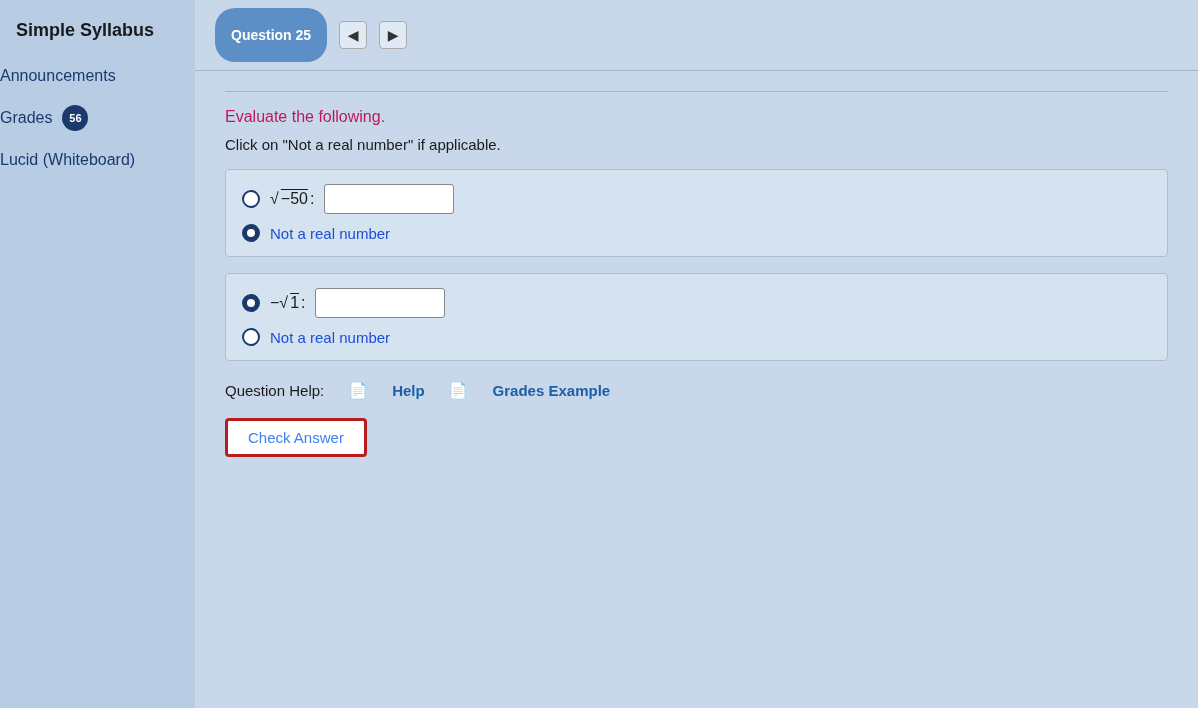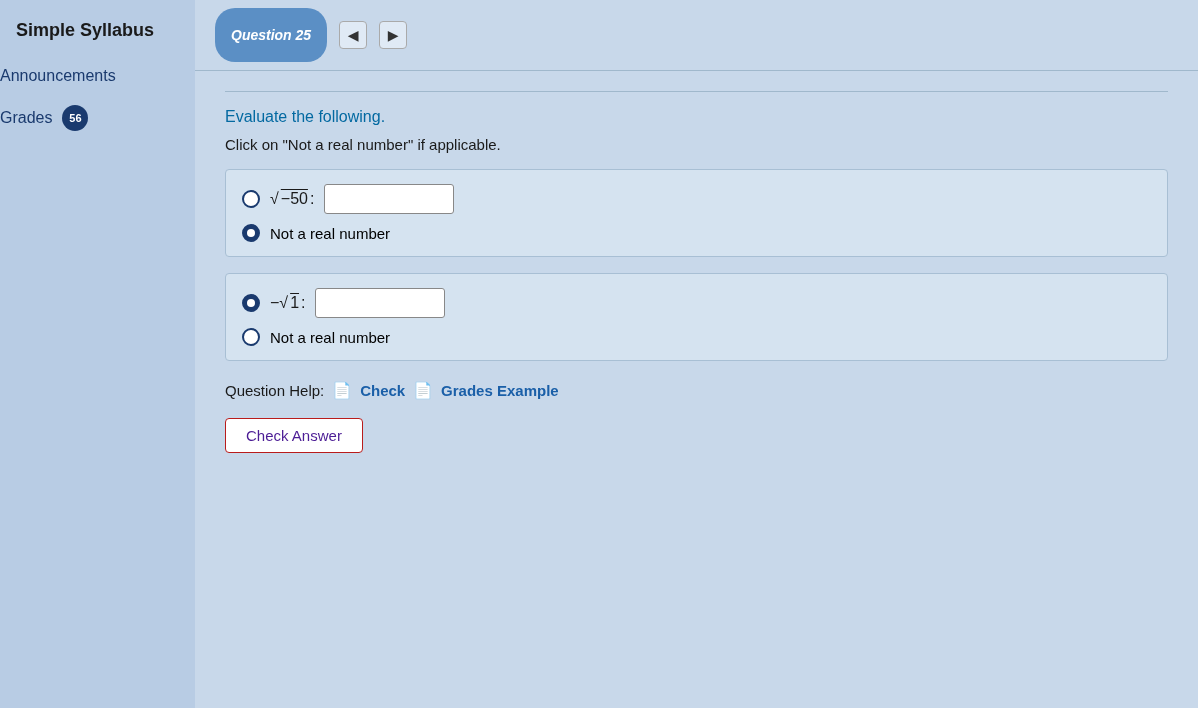--- a/index.html
+++ b/index.html
@@ -71,21 +71,20 @@
       min-height: 48px;
     }
 
     .question-pill {
       background: #5b8fc5;
       color: #fff;
       border-radius: 20px;
       padding: 19px 16px;
       font-size: 14px;
       font-weight: 600;
-      font-style: italic;
     }
 
     .nav-arrow {
       background: #e0eaf5;
       border: 1px solid #aaa;
       border-radius: 4px;
       width: 28px;
       height: 28px;
       display: flex;
       align-items: center;
@@ -103,21 +102,21 @@
     }
 
     .question-area .divider {
       border: none;
       border-top: 1px solid #a0b8cc;
       margin-bottom: 16px;
     }
 
     .instruction-line {
       font-size: 16px;
-      color: #0369a1;
+      color: #be185d;
       margin-bottom: 10px;
     }
 
     .sub-instruction {
       font-size: 15px;
       color: #1a1a1a;
       margin-bottom: 16px;
     }
 
     
@@ -179,37 +178,37 @@
       background: #fff;
       border-radius: 3px;
       height: 30px;
       width: 130px;
       padding: 0 6px;
       font-size: 15px;
     }
 
     .not-real {
       font-size: 15px;
-      color: #000000;
+      color: #1d4ed8;
     }
 
     
     .answer-block-2 {
       background: #d5e3f0;
       border: 1px solid #a8bfd4;
       border-radius: 4px;
       padding: 14px 16px;
       margin-bottom: 20px;
     }
 
     
     .question-help {
       display: flex;
       align-items: center;
-      gap: 8px;
+      gap: 24px;
       margin-bottom: 18px;
       font-size: 15px;
       color: #1a1a1a;
     }
 
     .help-link {
       color: #1a5fa8;
       font-weight: 600;
       text-decoration: none;
       cursor: pointer;
@@ -218,43 +217,46 @@
       gap: 4px;
     }
 
     .book-icon {
       font-size: 16px;
     }
 
     
     .check-answer-btn {
       background: #fff;
-      border: 1px solid #b91c1c;
+      border: 3px solid #b91c1c;
       border-radius: 4px;
       padding: 8px 20px;
       font-size: 15px;
-      color: #4c1d95;
+      color: #3b82f6;
       cursor: pointer;
     }
   </style>
 </head>
 <body>
 
 <div class="sidebar">
   <div class="sidebar-title">Simple Syllabus</div>
 
   <div class="sidebar-item">
     <span>Announcements</span>
   </div>
 
   <div class="sidebar-item">
     <span>Grades</span>
     <span class="badge">56</span>
   </div>
 
+  <div class="sidebar-item">
+    <span>Lucid (Whiteboard)</span>
+  </div>
 </div>
 
 <div class="main-content">
 
   <div class="top-bar">
     <div class="question-pill">Question 25</div>
     <div class="nav-arrow">◀</div>
     <div class="nav-arrow">▶</div>
   </div>
 
@@ -295,21 +297,21 @@
       <div class="answer-row">
         <div class="radio-circle"></div>
         <span class="not-real">Not a real number</span>
       </div>
     </div>
 
     
     <div class="question-help">
       <span>Question Help:</span>
       <span class="book-icon">📄</span>
-      <a class="help-link">Check</a>
+      <a class="help-link">Help</a>
       <span class="book-icon">📄</span>
       <a class="help-link">Grades Example</a>
     </div>
 
     
     <button class="check-answer-btn">Check Answer</button>
 
   </div>
 </div>
 

